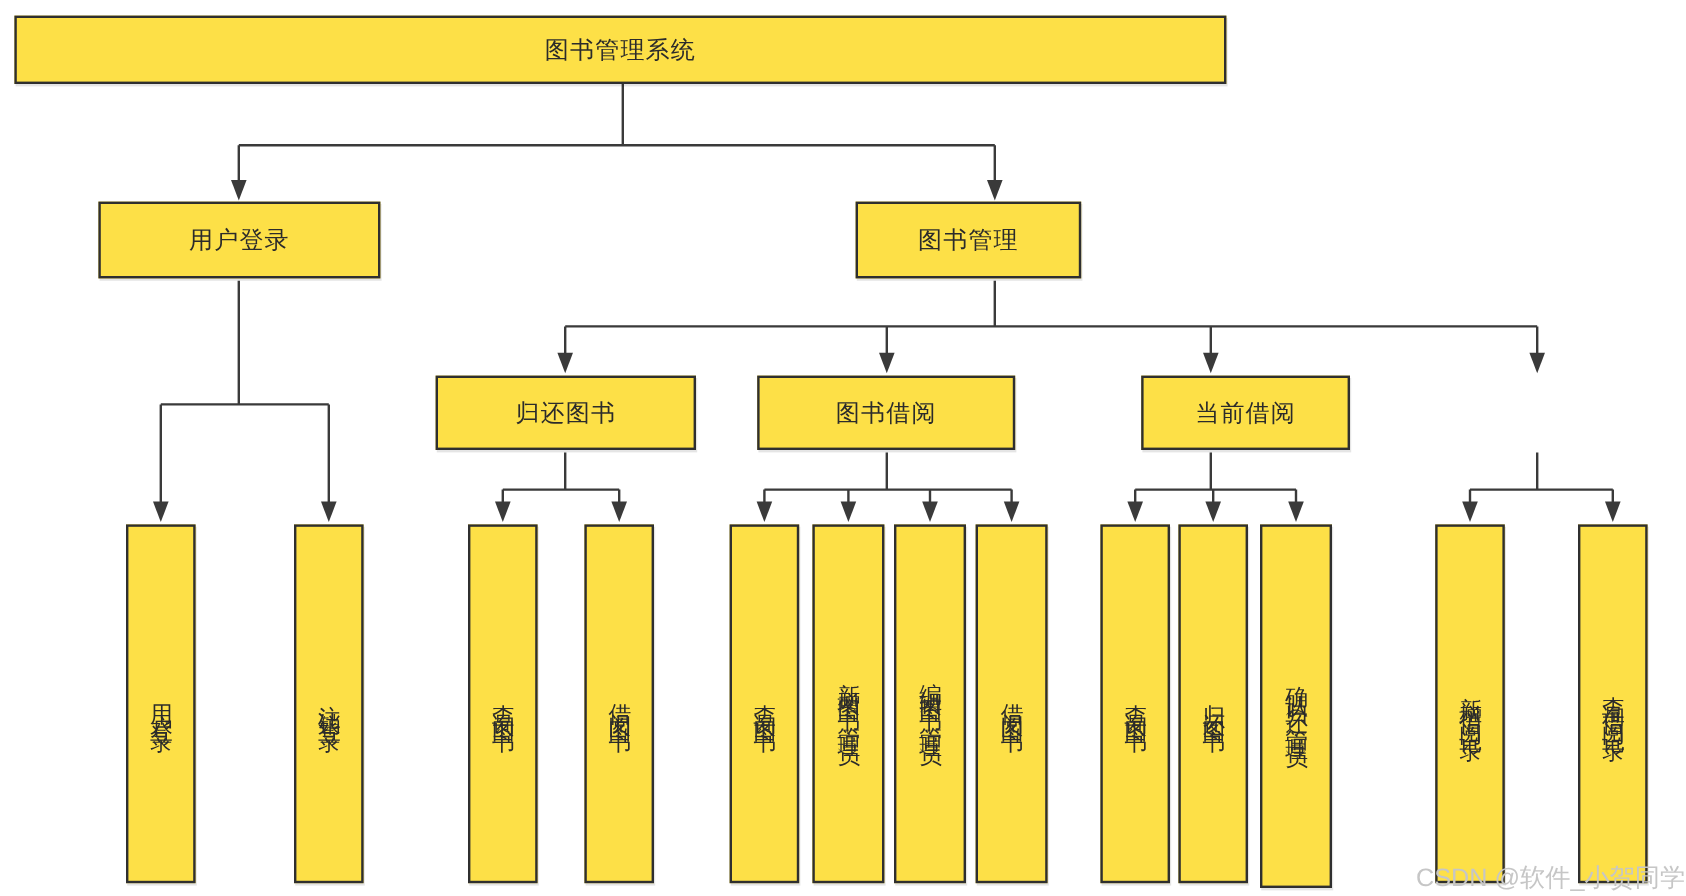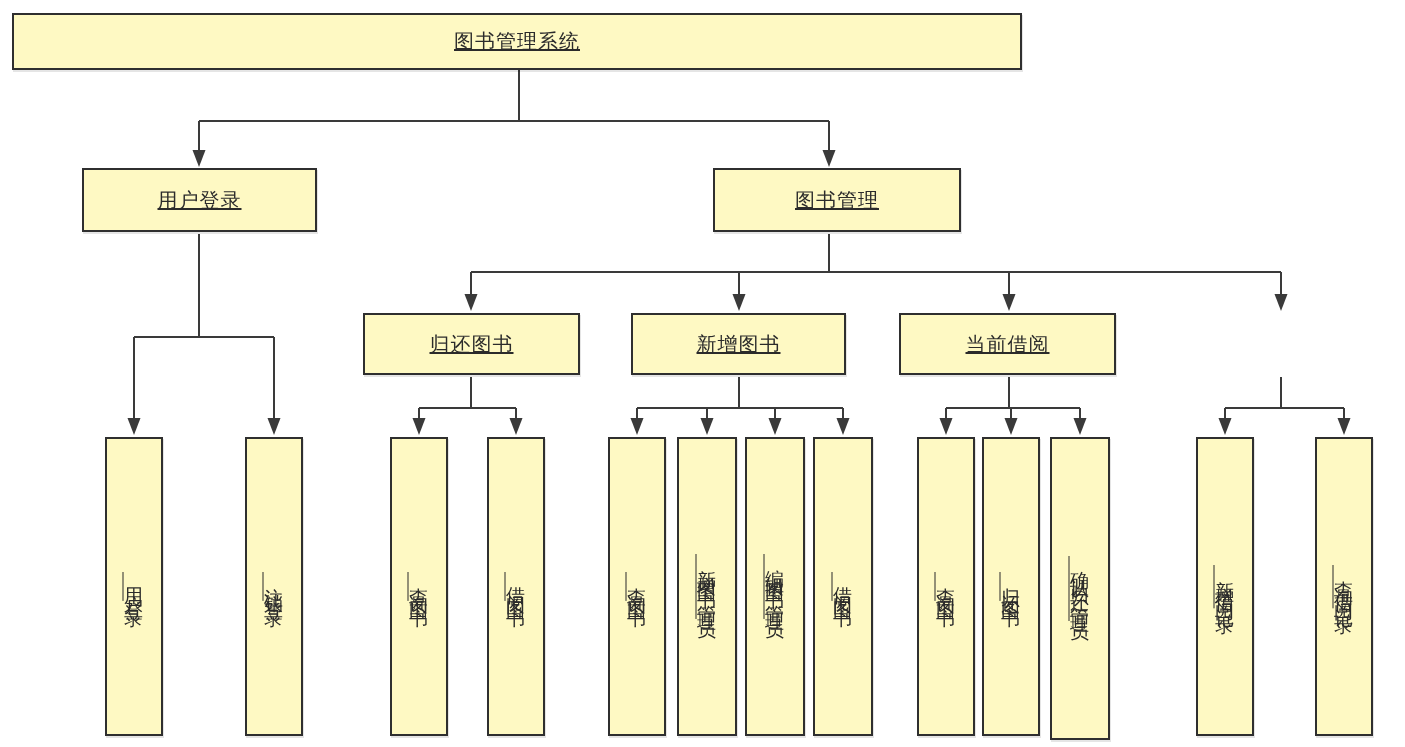--- a/index.html
+++ b/index.html
@@ -23,28 +23,27 @@
 
   .connectors {
     position: absolute;
     left: 0; top: 0;
     width: 1405px; height: 747px;
     pointer-events: none;
   }
 
   .node {
     position: absolute;
-    background: #fef9c3;
+    background: #fde047;
     border: 2px solid var(--border);
     box-shadow: 1px 2px 0 rgba(0,0,0,0.10);
     display: flex;
     align-items: center;
     justify-content: center;
     color: var(--text);
-    text-decoration: underline;
   }
   .hnode { font-size: 20px; letter-spacing: 1px; }
   .vnode span {
     writing-mode: vertical-rl;
     text-orientation: mixed;
     font-size: 19px;
     line-height: 1;
     letter-spacing: 0.38em;
     color: var(--text);
     white-space: nowrap;
@@ -101,25 +100,25 @@
       <polygon points="1004.5,418 1017.5,418 1011,435"></polygon>
       <polygon points="1073.5,418 1086.5,418 1080,435"></polygon>
       <polygon points="1218.5,418 1231.5,418 1225,435"></polygon>
       <polygon points="1337.5,418 1350.5,418 1344,435"></polygon>
     </g>
   </svg>
 
   <div class="node hnode" style="left:12px; top:13px; width:1010px; height:57px;">图书管理系统</div>
 
   <div class="node hnode" style="left:82px; top:168px; width:235px; height:64px;">用户登录</div>
-  <div class="node hnode" style="left:713px; top:168px; width:248px; height:64px;">图书管理</div>
+  <div class="node hnode" style="left:713px; top:168px; width:188px; height:64px;">图书管理</div>
 
   <div class="node hnode" style="left:363px; top:313px; width:217px; height:62px;">归还图书</div>
-  <div class="node hnode" style="left:631px; top:313px; width:215px; height:62px;">新增图书</div>
-  <div class="node hnode" style="left:899px; top:313px; width:217px; height:62px;">当前借阅</div>
+  <div class="node hnode" style="left:631px; top:313px; width:215px; height:62px;">图书借阅</div>
+  <div class="node hnode" style="left:951px; top:313px; width:174px; height:62px;">当前借阅</div>
 
   <div class="node vnode" style="left:105px; top:437px; width:58px; height:299px;">
     <span>用户登录</span>
   </div>
   <div class="node vnode" style="left:245px; top:437px; width:58px; height:299px;">
     <span>注销登录</span>
   </div>
 
   <div class="node vnode" style="left:390px; top:437px; width:58px; height:299px;">
     <span>查询图书</span>
@@ -151,14 +150,15 @@
     <span>确认归还（管理员）</span>
   </div>
 
   <div class="node vnode" style="left:1196px; top:437px; width:58px; height:299px;">
     <span>新增借阅记录</span>
   </div>
   <div class="node vnode" style="left:1315px; top:437px; width:58px; height:299px;">
     <span>查询借阅记录</span>
   </div>
 
+  <div class="watermark">CSDN @软件_小贺同学</div>
 
 </div>
 
 </body></html>

